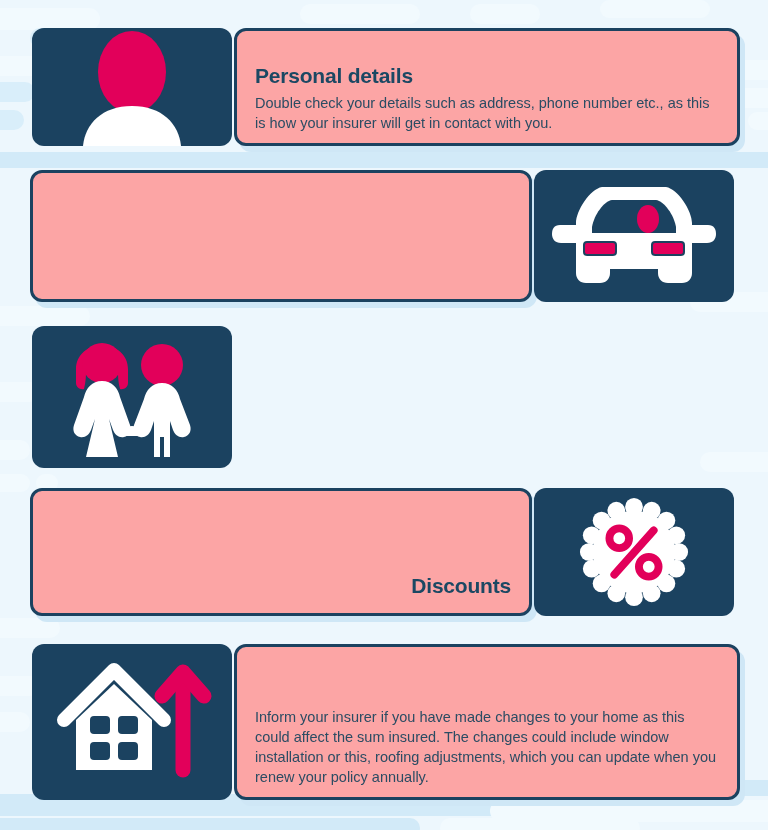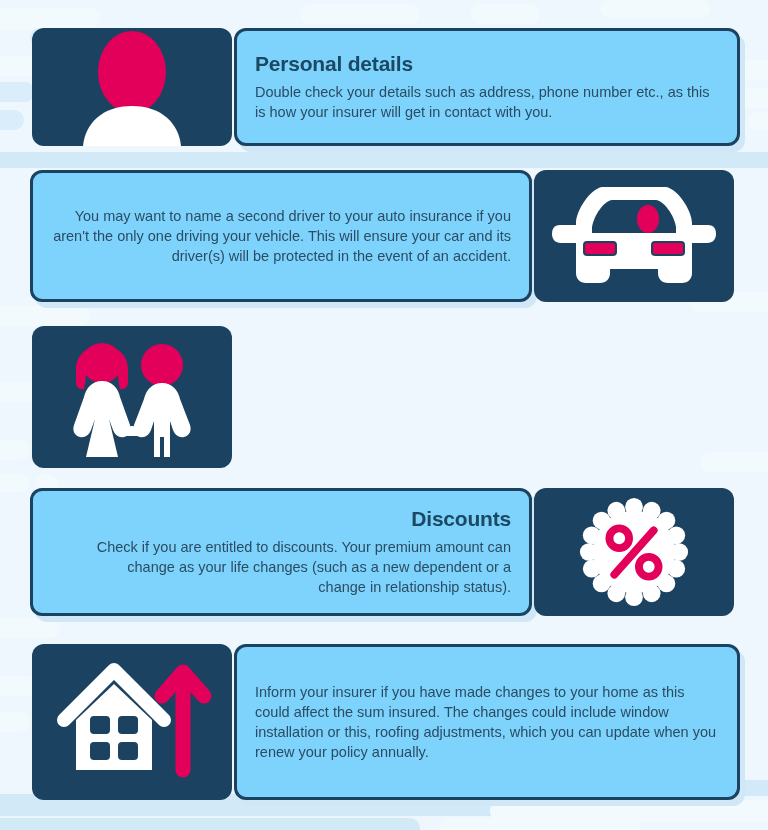--- a/index.html
+++ b/index.html
@@ -54,30 +54,30 @@
     flex: 0 0 auto;
     display: flex;
     align-items: center;
     justify-content: center;
     position: relative;
     z-index: 3;
   }
 
   
   .text-card {
-    background: #7dd3fc;
+    background: #fca5a5;
     border: 3px solid #1B4260;
     border-radius: 12px;
     flex: 1 1 auto;
     position: relative;
     z-index: 2;
     box-shadow: 5px 6px 0 0 #CFE7F6;
     display: flex;
     flex-direction: column;
-    justify-content: center;
+    justify-content: flex-end;
   }
 
   .card-inner { padding: 10px 18px; }
 
   .card-title {
     color: #1B4863;
     font-weight: bold;
     font-size: 21px;
     line-height: 1.15;
     margin-bottom: 5px;
@@ -191,21 +191,20 @@
 
         <ellipse cx="102" cy="42" rx="11" ry="14" fill="#E2005A"></ellipse>
         <path d="M102 56 C 92 56, 86 64, 85 72 L 119 72 C 118 64, 112 56, 102 56 Z" fill="#FFFFFF"></path>
 
         <rect x="38" y="65" width="32" height="13" rx="3" fill="#E2005A" stroke="#1B4260" stroke-width="2"></rect>
         <rect x="106" y="65" width="32" height="13" rx="3" fill="#E2005A" stroke="#1B4260" stroke-width="2"></rect>
       </svg>
     </div>
     <div class="text-card align-right">
       <div class="card-inner">
-        <div class="card-body">You may want to name a second driver to your auto insurance if you aren't the only one driving your vehicle.  This will ensure your car and its driver(s) will be protected in the event of an accident.</div>
       </div>
     </div>
   </div>
 
   <div class="row" id="row-2">
     <div class="icon-panel">
       <svg width="168" height="128" viewBox="0 0 168 128">
 
         <path d="M28 36 C 28 22, 40 12, 54 12 C 68 12, 80 22, 80 36 L 80 50 C 80 54, 76 57, 72 56 C 70 48, 70 42, 70 38 L 38 38 C 38 42, 38 48, 36 56 C 32 57, 28 54, 28 50 Z" fill="#E2005A"></path>
         <circle cx="54" cy="30" r="20" fill="#E2005A"></circle>
@@ -247,21 +246,20 @@
         <g stroke="#E2005A" fill="none">
           <circle cx="45" cy="46" r="10" stroke-width="8"></circle>
           <circle cx="75" cy="75" r="10" stroke-width="8"></circle>
           <line x1="80" y1="38" x2="40" y2="83" stroke-width="8" stroke-linecap="round"></line>
         </g>
       </svg>
     </div>
     <div class="text-card align-right">
       <div class="card-inner">
         <div class="card-title">Discounts</div>
-        <div class="card-body">Check if you are entitled to discounts. Your premium amount can change as your life changes (such as a new dependent or a change in relationship status).</div>
       </div>
     </div>
   </div>
 
   <div class="row" id="row-4">
     <div class="icon-panel">
       <svg width="160" height="128" viewBox="0 0 160 128">
 
         <path d="M12 62 L 62 12 L 112 62" fill="none" stroke="#FFFFFF" stroke-width="14" stroke-linecap="round" stroke-linejoin="round"></path>
 

